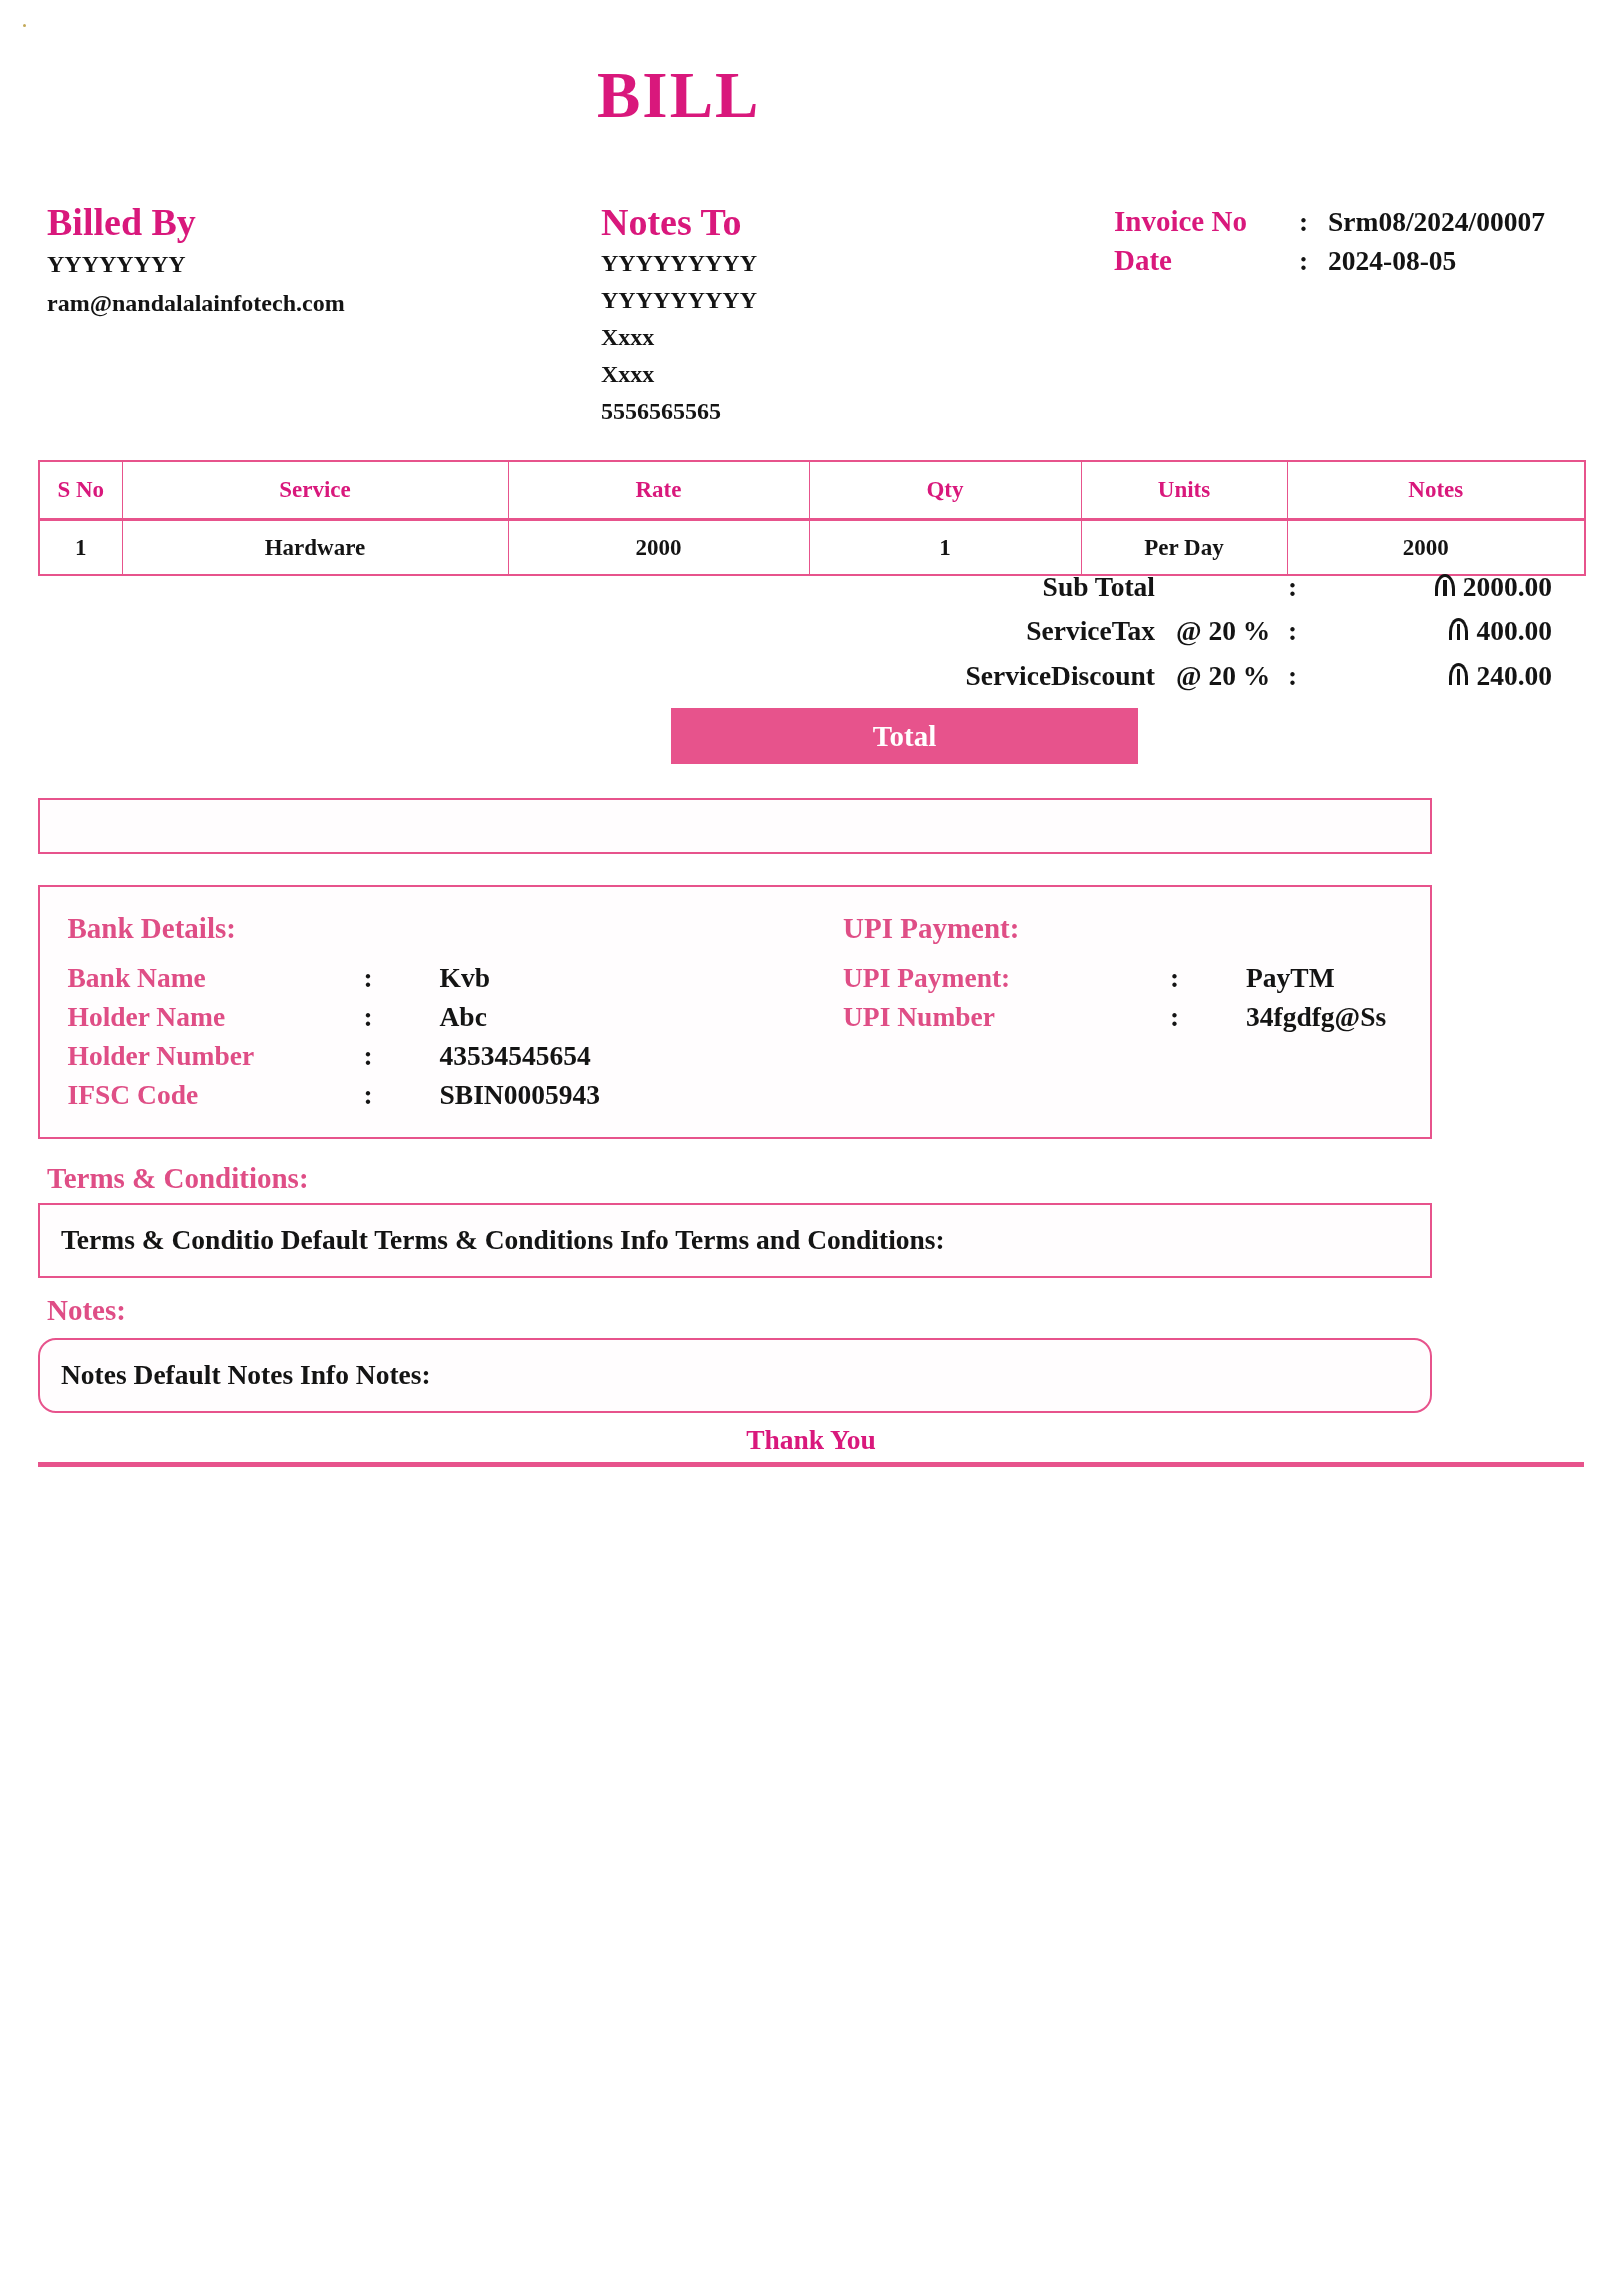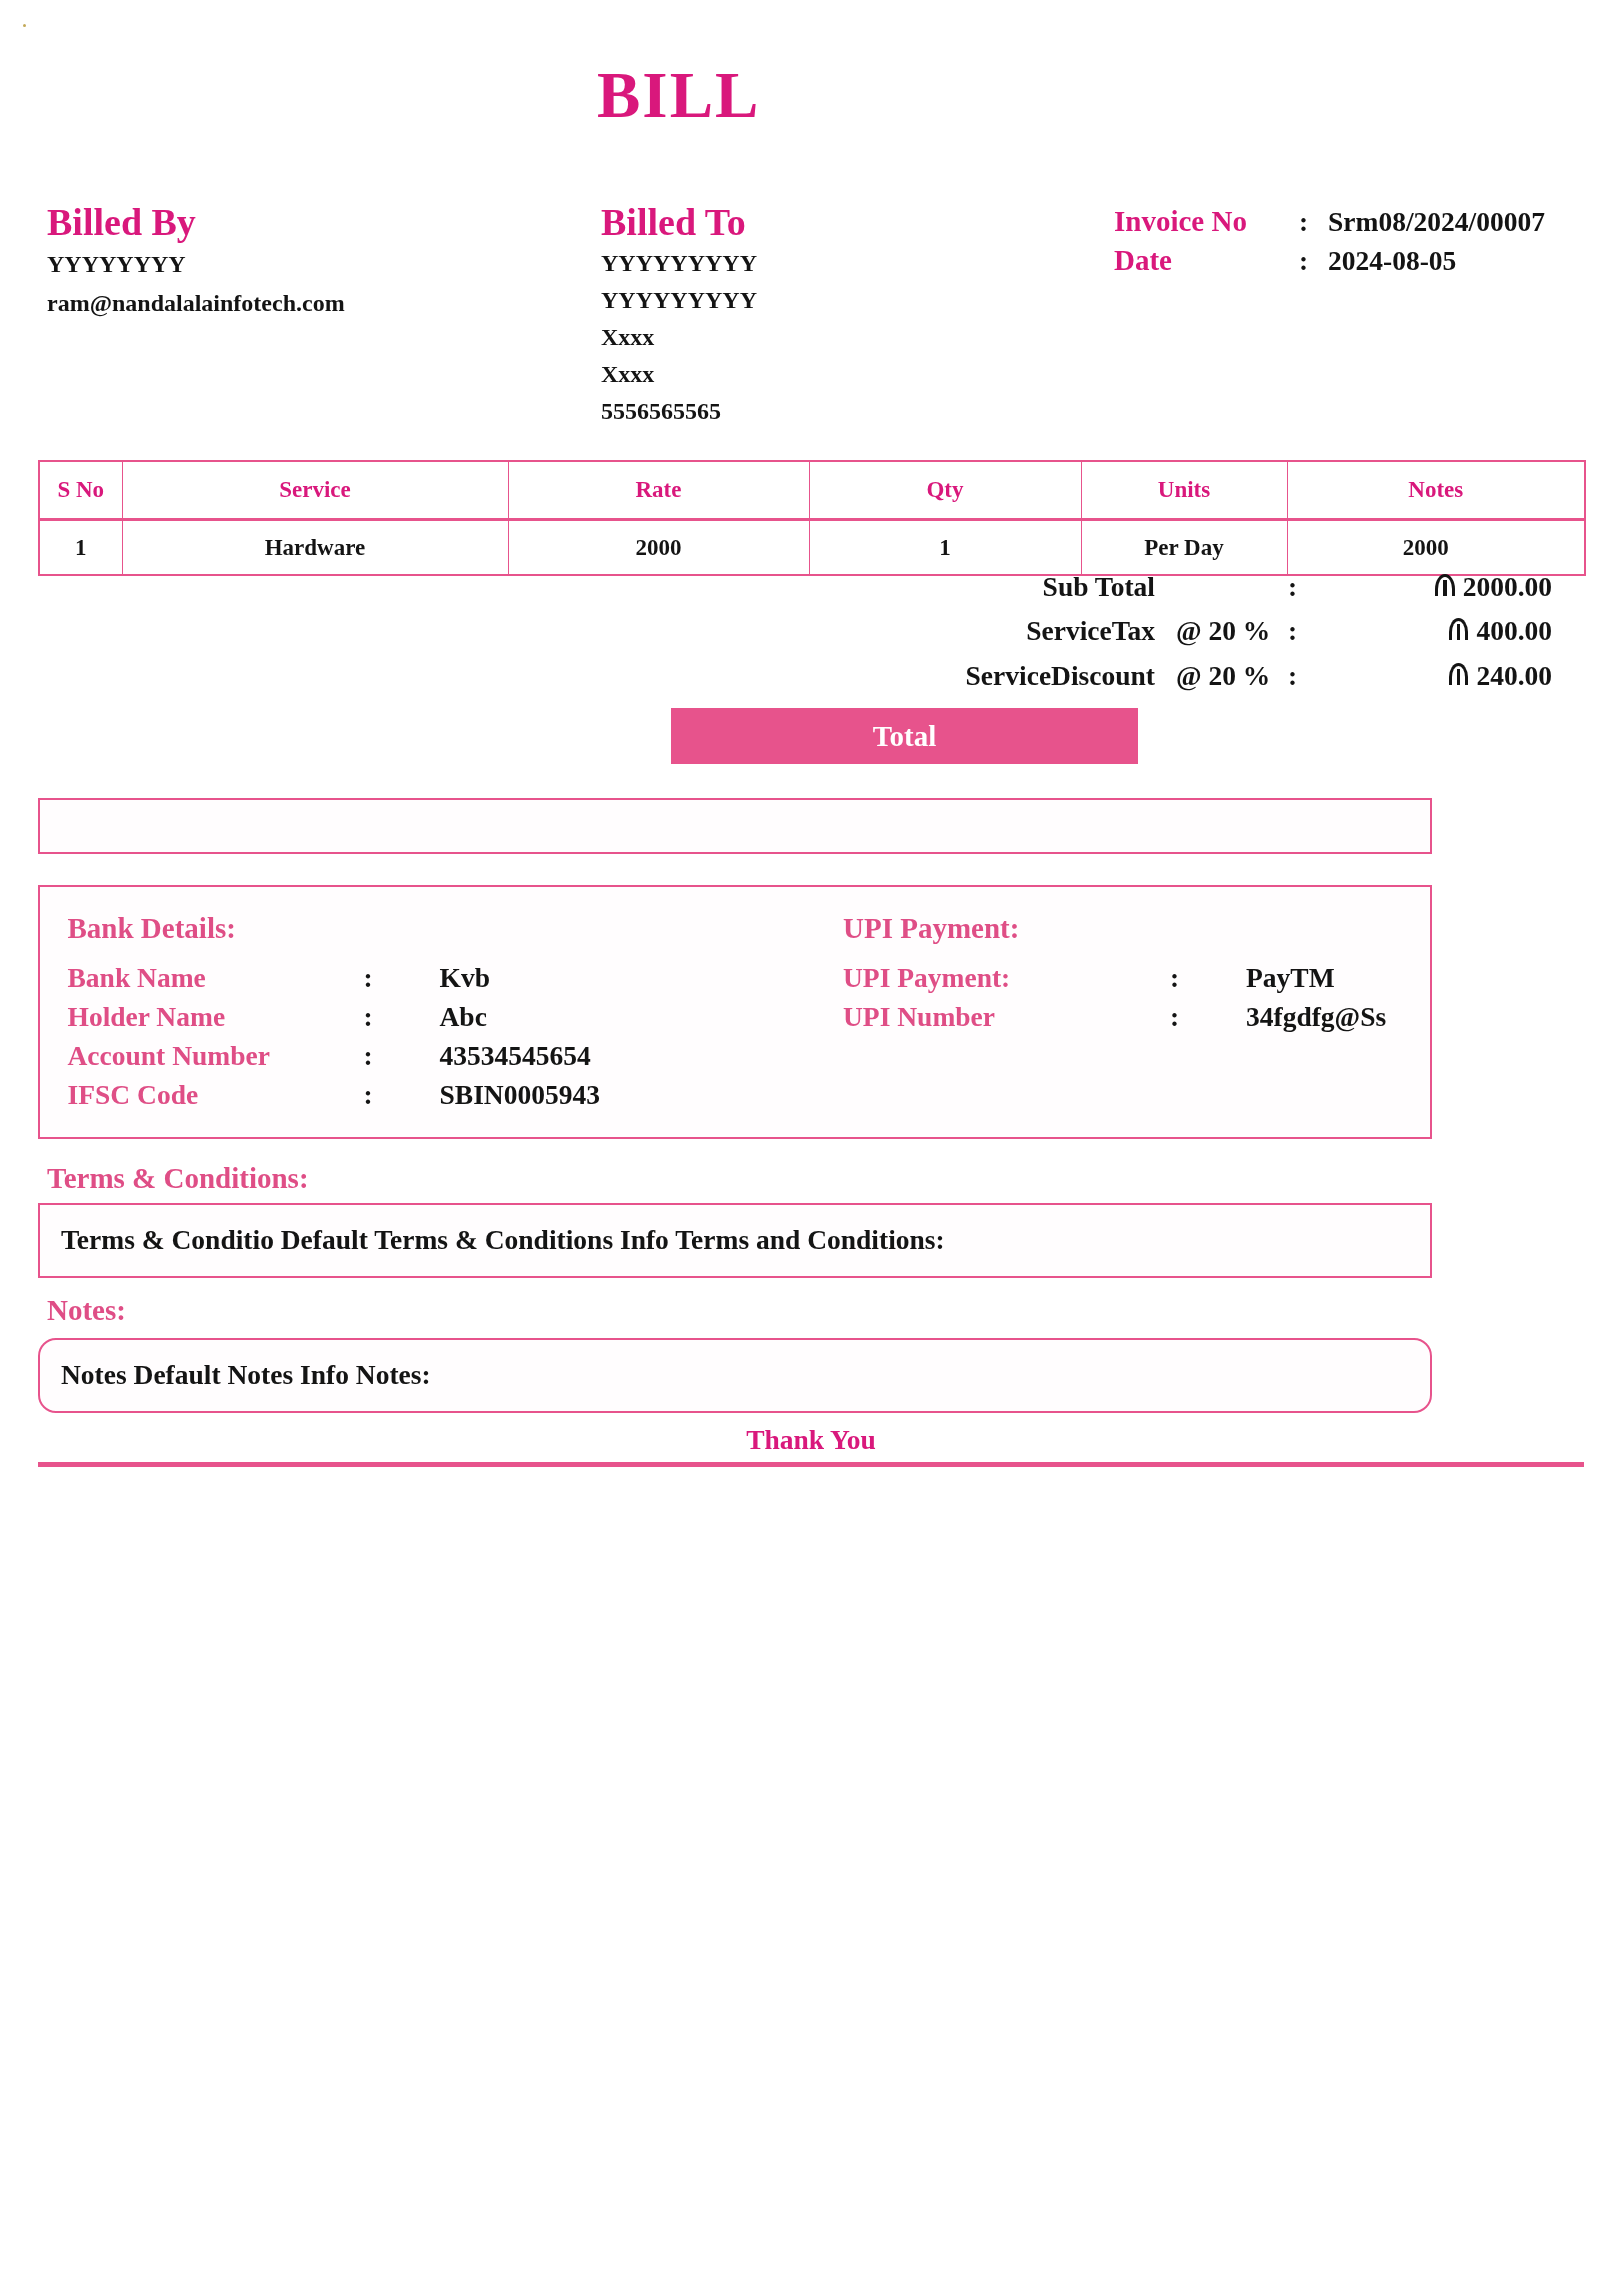--- a/index.html
+++ b/index.html
@@ -96,21 +96,21 @@
 
   <div class="billed-by">
     <div class="sec-heading">Billed By</div>
     <div class="party-lines">
       <div>YYYYYYYY</div>
       <div>ram@nandalalainfotech.com</div>
     </div>
   </div>
 
   <div class="billed-to">
-    <div class="sec-heading">Billed To</div>
+    <div class="sec-heading">Notes To</div>
     <div class="party-lines">
       <div>YYYYYYYYY</div>
       <div>YYYYYYYYY</div>
       <div>Xxxx</div>
       <div>Xxxx</div>
       <div>5556565565</div>
     </div>
   </div>
 
   <div class="invoice-meta">
@@ -184,21 +184,21 @@
       <span class="kv-label">Bank Name</span>
       <span class="kv-colon" style="left:296px;">:</span>
       <span class="kv-value" style="left:372px;">Kvb</span>
     </div>
     <div class="kv-row" style="left:27.5px;top:114px;">
       <span class="kv-label">Holder Name</span>
       <span class="kv-colon" style="left:296px;">:</span>
       <span class="kv-value" style="left:372px;">Abc</span>
     </div>
     <div class="kv-row" style="left:27.5px;top:153px;">
-      <span class="kv-label">Account Number</span>
+      <span class="kv-label">Holder Number</span>
       <span class="kv-colon" style="left:296px;">:</span>
       <span class="kv-value" style="left:372px;">43534545654</span>
     </div>
     <div class="kv-row" style="left:27.5px;top:192px;">
       <span class="kv-label">IFSC Code</span>
       <span class="kv-colon" style="left:296px;">:</span>
       <span class="kv-value" style="left:372px;">SBIN0005943</span>
     </div>
 
     <div class="box-heading" style="left:803px;top:25px;">UPI Payment:</div>

